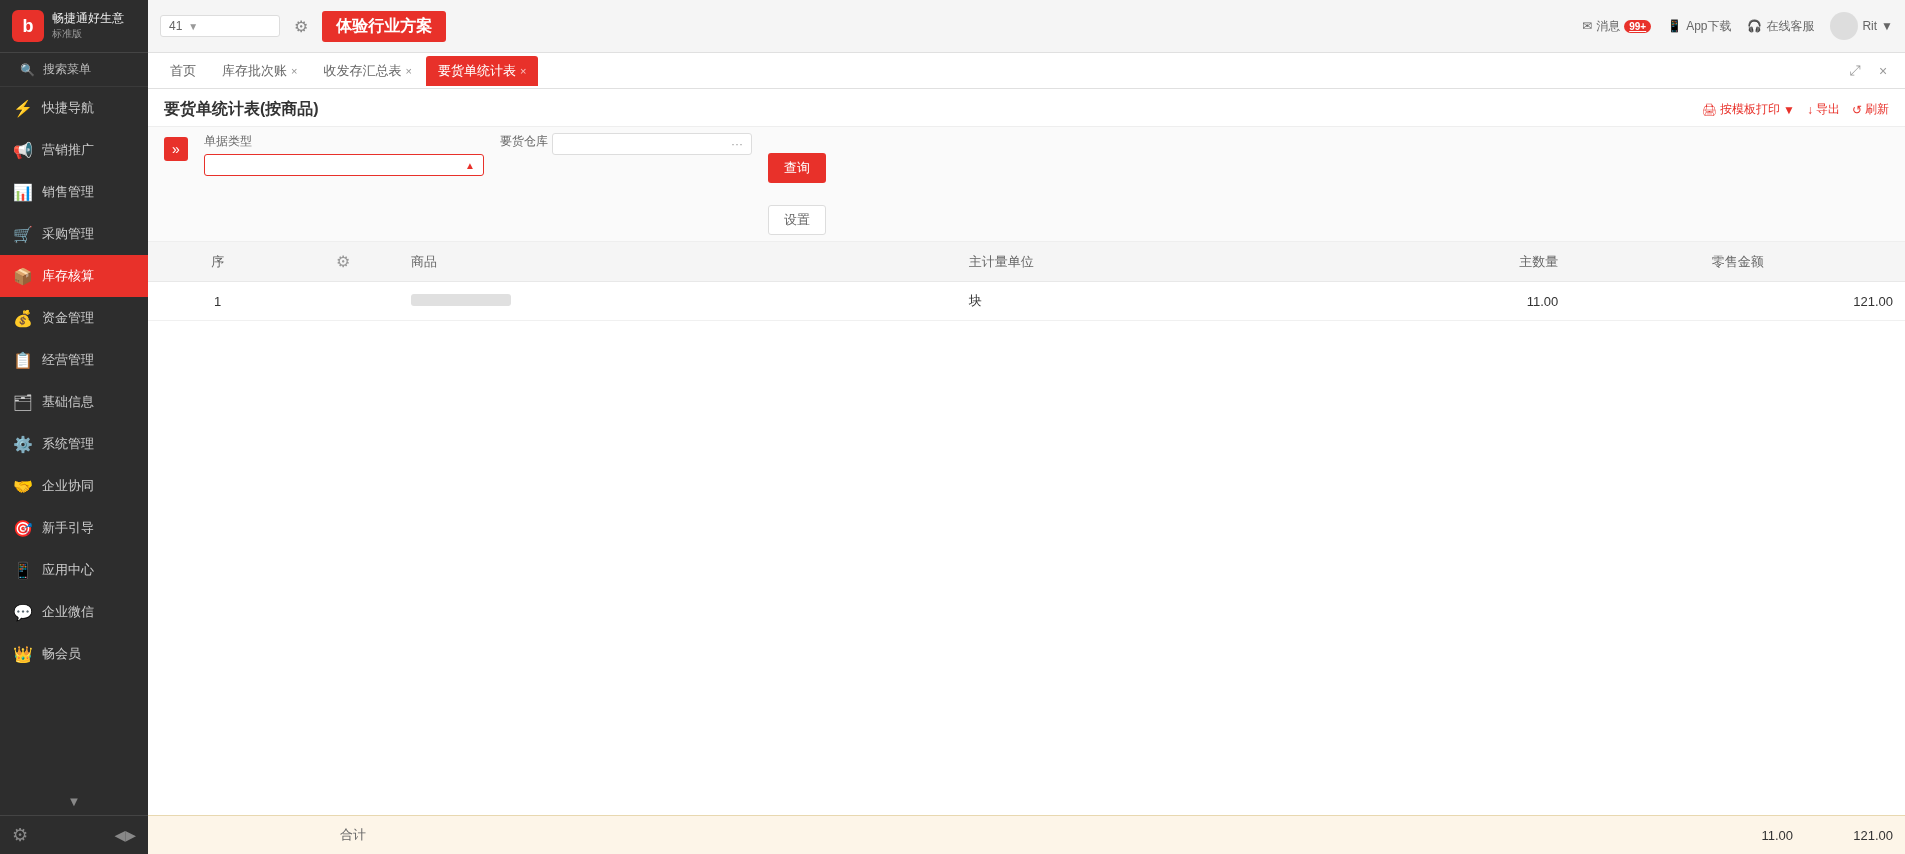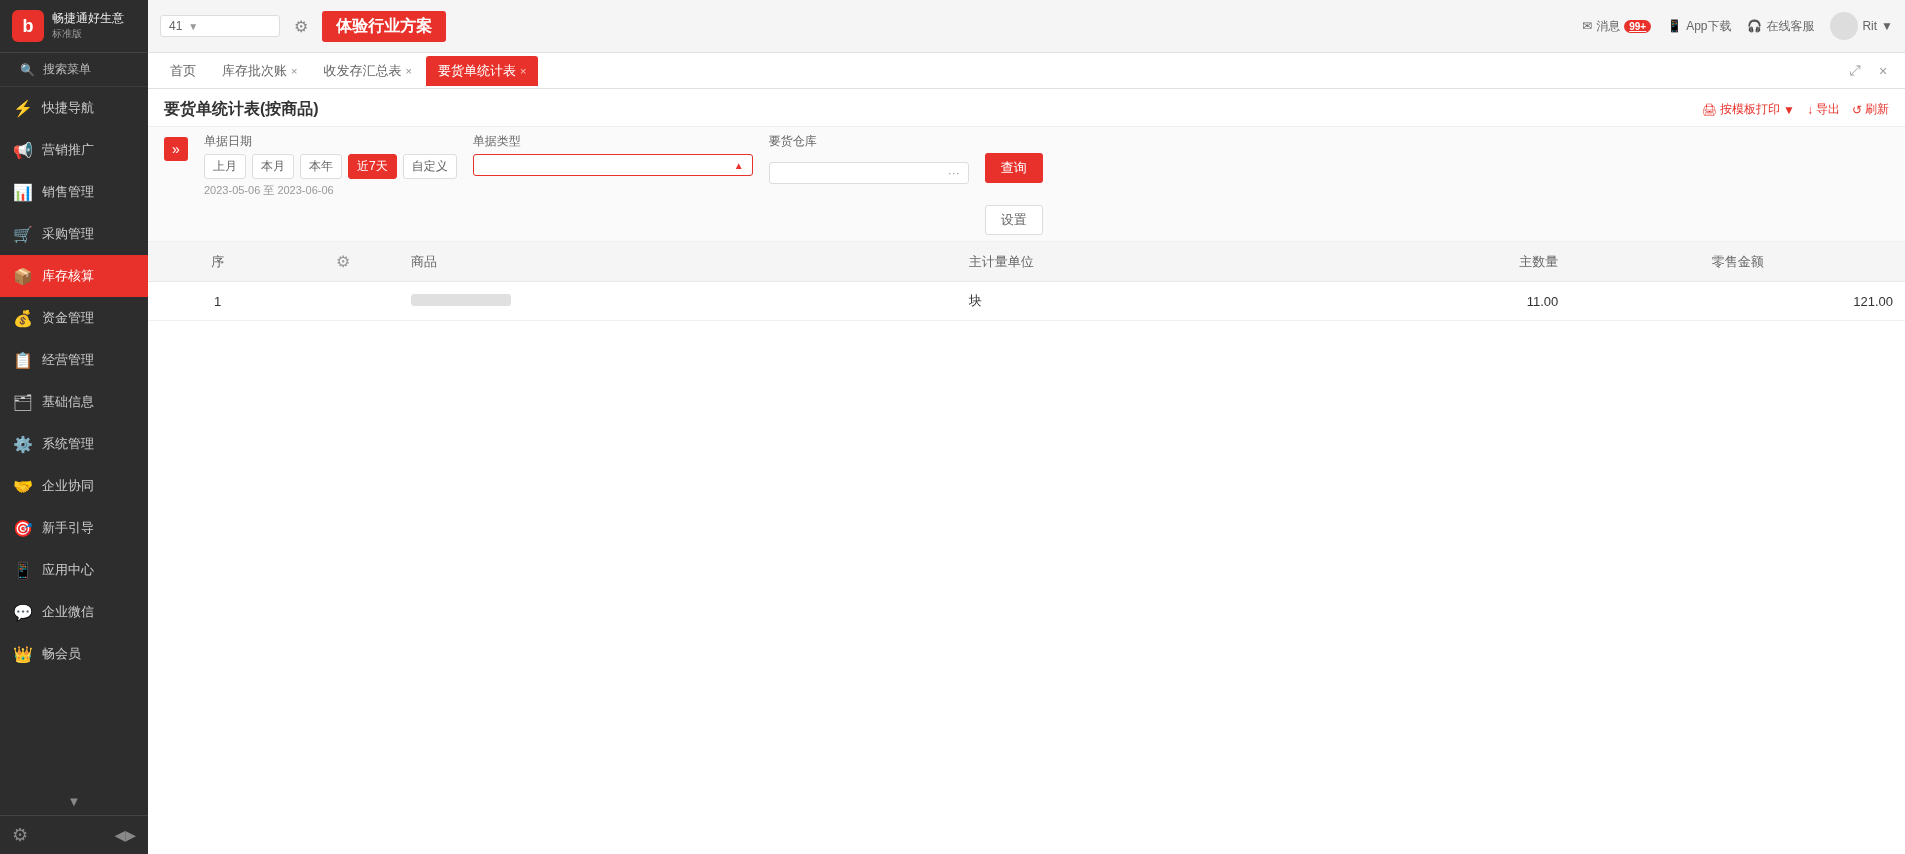--- a/index.html
+++ b/index.html
@@ -342,22 +342,22 @@
       font-size: 12px;
       color: #333;
     }
     .filter-type-select-arrow {
       color: #e8312a;
       font-size: 10px;
     }
 
     .filter-warehouse-group {
       display: flex;
-      flex-direction: column;
-      gap: 12px;
+      flex-direction: row;
+      gap: 4px;
     }
     .filter-warehouse-label {
       font-size: 12px;
       color: #666;
     }
     .filter-warehouse-select {
       display: flex;
       align-items: center;
       border: 1px solid #ddd;
       border-radius: 3px;
@@ -621,31 +621,20 @@
         <div class="page-header-action">
           <span>↺</span>
           <span>刷新</span>
         </div>
       </div>
     </div>
 
     <div class="filter-row">
       <button class="expand-btn">»</button>
 
-      <div class="filter-group">
-        <div class="filter-label">单据日期</div>
-        <div class="filter-dates">
-          <button class="date-btn">上月</button>
-          <button class="date-btn">本月</button>
-          <button class="date-btn">本年</button>
-          <button class="date-btn more">近7天</button>
-          <button class="date-btn">自定义</button>
-        </div>
-        <div class="date-range-text">2023-05-06 至 2023-06-06</div>
-      </div>
 
       <div class="filter-type-group">
         <div class="filter-type-label">单据类型</div>
         <div class="filter-type-select">
           <span class="filter-type-select-value">&nbsp;</span>
           <span class="filter-type-select-arrow">▲</span>
         </div>
       </div>
 
       <div class="filter-warehouse-group">
@@ -687,15 +676,21 @@
               <span class="product-placeholder"></span>
             </td>
             <td>块</td>
             <td class="num">11.00</td>
             <td class="num">121.00</td>
           </tr>
         </tbody>
       </table>
     </div>
 
+    <div class="table-footer">
+      <span class="table-footer-label">合计</span>
+      <span style="flex:1;min-width:200px;"></span>
+      <span class="table-footer-val">11.00</span>
+      <span class="table-footer-val">121.00</span>
+    </div>
 
   </div>
 </div>
 
 </body></html>

